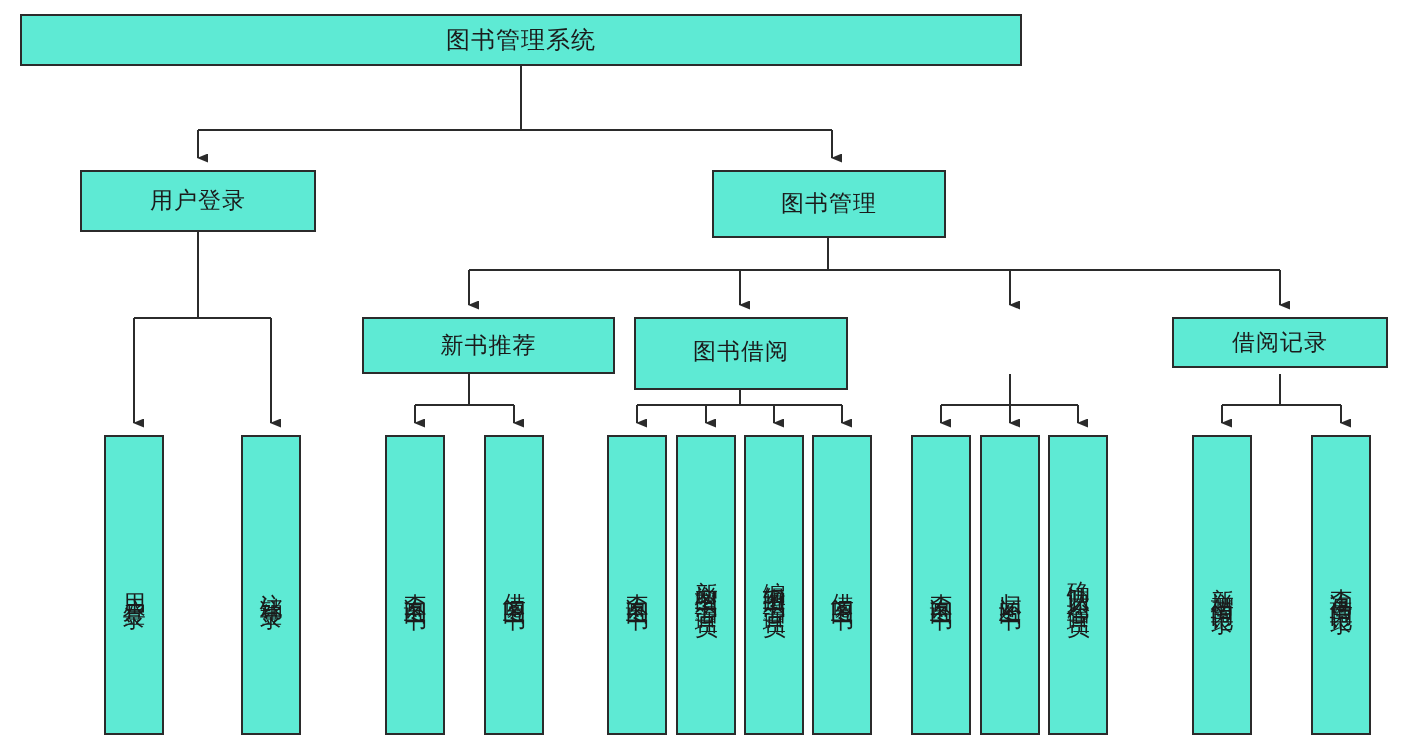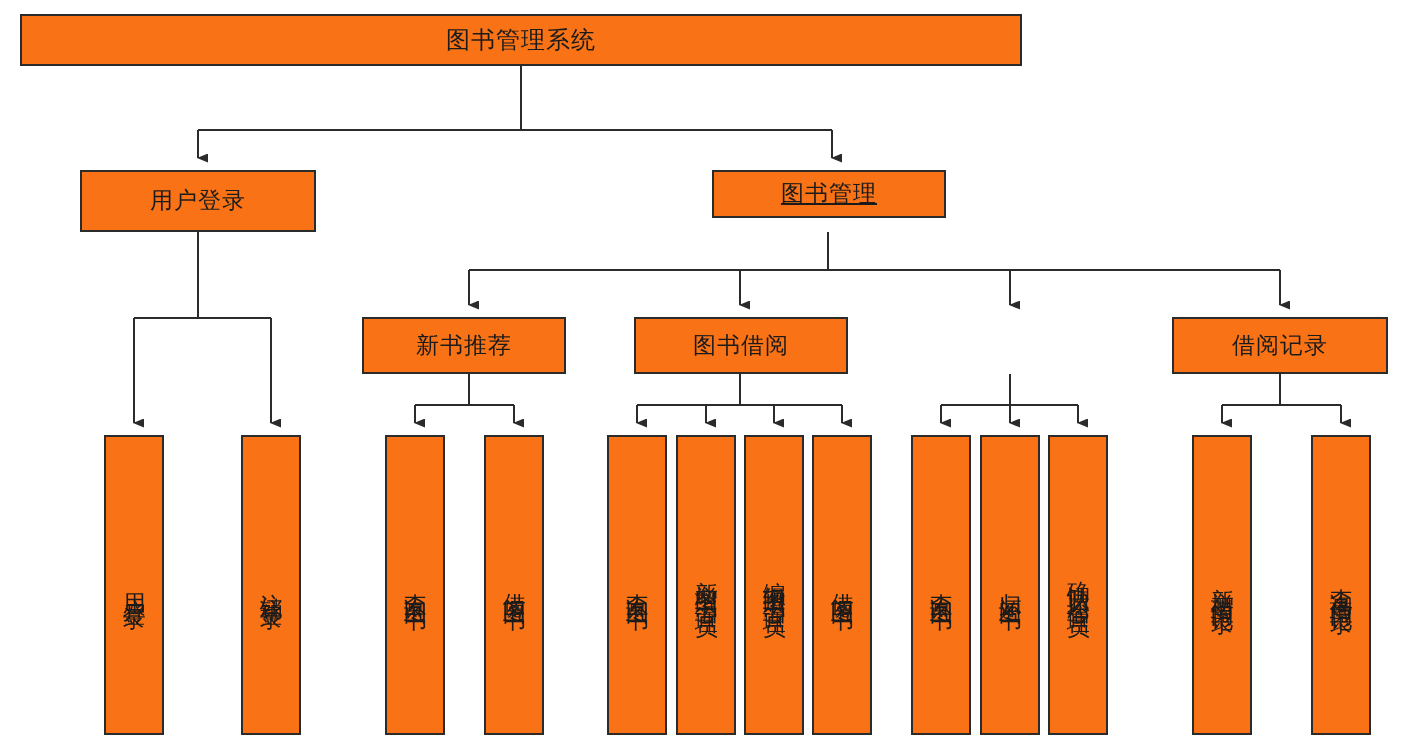--- a/index.html
+++ b/index.html
@@ -21,21 +21,21 @@
     position: absolute;
     left: 0;
     top: 0;
     width: 1405px;
     height: 747px;
   }
   .node-box {
     position: absolute;
     box-sizing: border-box;
     border: 2.5px solid #2b2b2b;
-    background: #f97316;
+    background: #5eead4;
     display: flex;
     align-items: center;
     justify-content: center;
     color: #1b1b1b;
   }
   .node-h .node-label {
     font-size: 23px;
     line-height: 1.1;
     letter-spacing: 1px;
     white-space: nowrap;
@@ -117,31 +117,31 @@
     </g>
   </svg>
 
   <div class="node-box node-h node-root" style="left:20px; top:14px; width:1002px; height:52px;">
     <span class="node-label">图书管理系统</span>
   </div>
 
   <div class="node-box node-h" style="left:80px; top:170px; width:236px; height:62px;">
     <span class="node-label">用户登录</span>
   </div>
-  <div class="node-box node-h" style="left:712px; top:170px; width:234px; height:48px;text-decoration:underline;">
+  <div class="node-box node-h" style="left:712px; top:170px; width:234px; height:68px;">
     <span class="node-label">图书管理</span>
   </div>
 
-  <div class="node-box node-h" style="left:362px; top:317px; width:204px; height:57px;">
+  <div class="node-box node-h" style="left:362px; top:317px; width:253px; height:57px;">
     <span class="node-label">新书推荐</span>
   </div>
-  <div class="node-box node-h" style="left:634px; top:317px; width:214px; height:57px;">
+  <div class="node-box node-h" style="left:634px; top:317px; width:214px; height:73px;font-family:Liberation Mono, monospace;">
     <span class="node-label">图书借阅</span>
   </div>
-  <div class="node-box node-h" style="left:1172px; top:317px; width:216px; height:57px;">
+  <div class="node-box node-h" style="left:1172px; top:317px; width:216px; height:51px;">
     <span class="node-label">借阅记录</span>
   </div>
 
   <div class="node-box node-v" style="left:104px; top:435px; width:60px; height:300px;">
     <span class="node-label">用户登录</span>
   </div>
   <div class="node-box node-v" style="left:241px; top:435px; width:60px; height:300px;">
     <span class="node-label">注销登录</span>
   </div>
 

